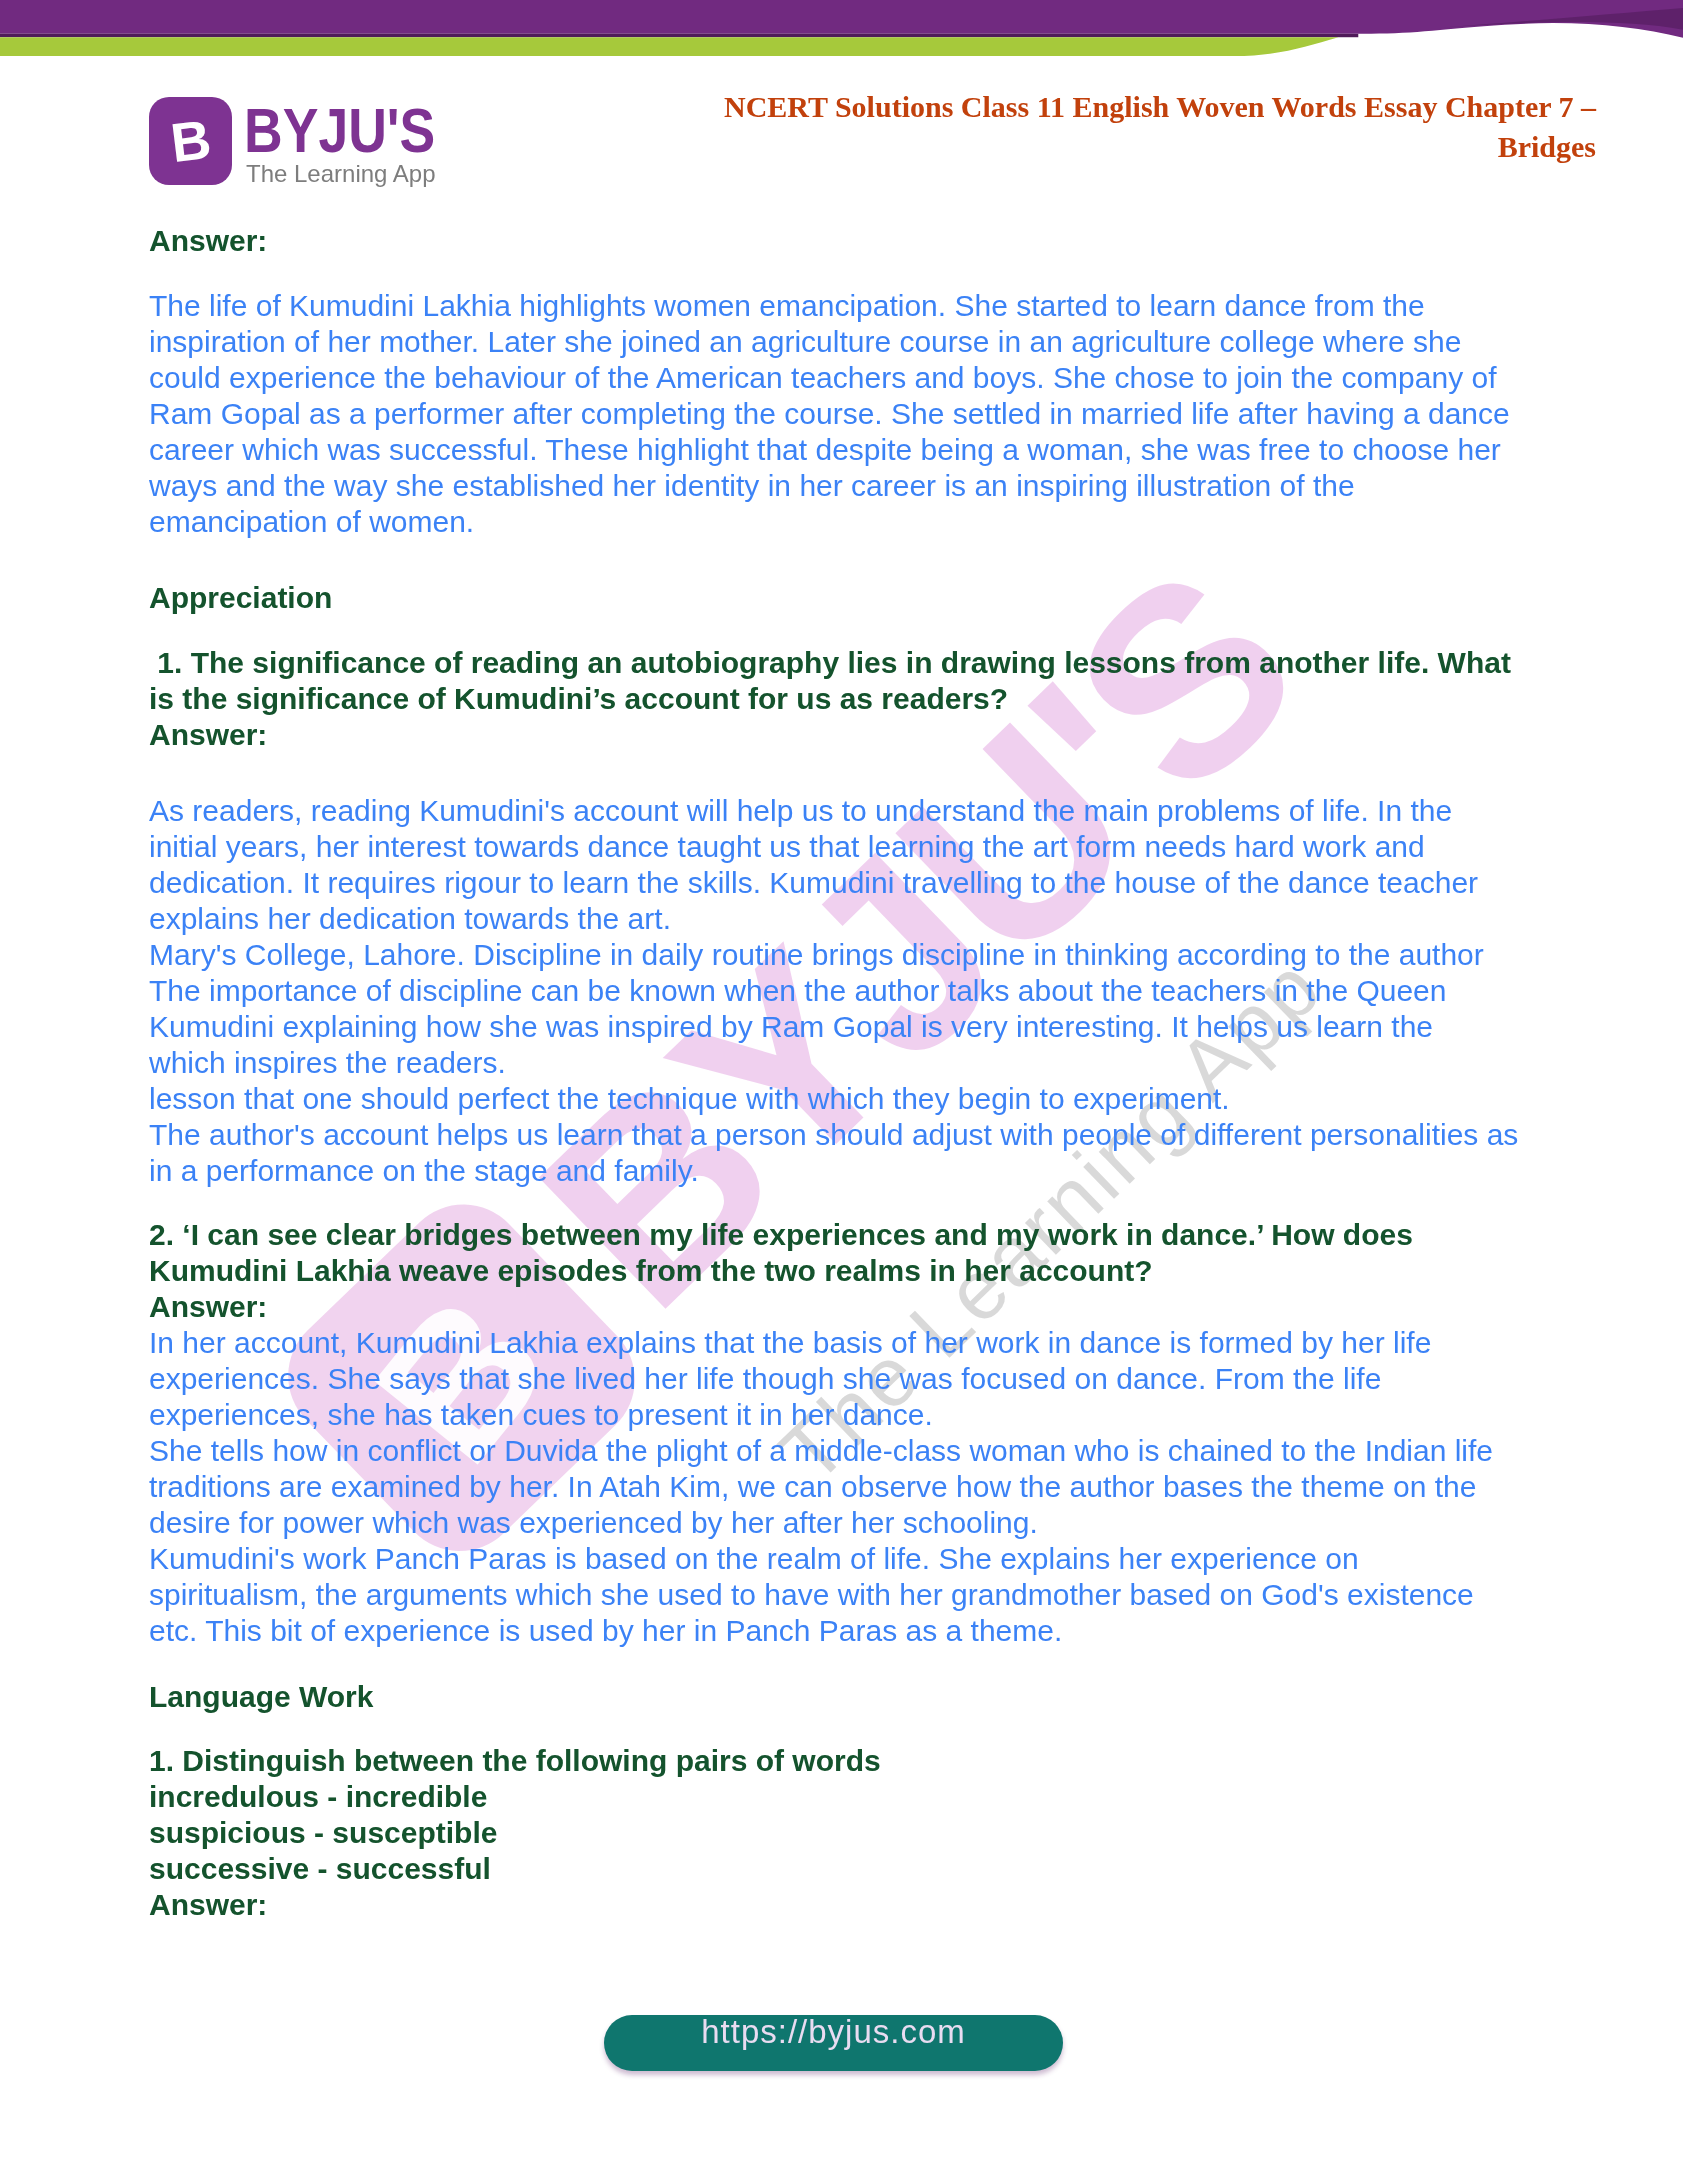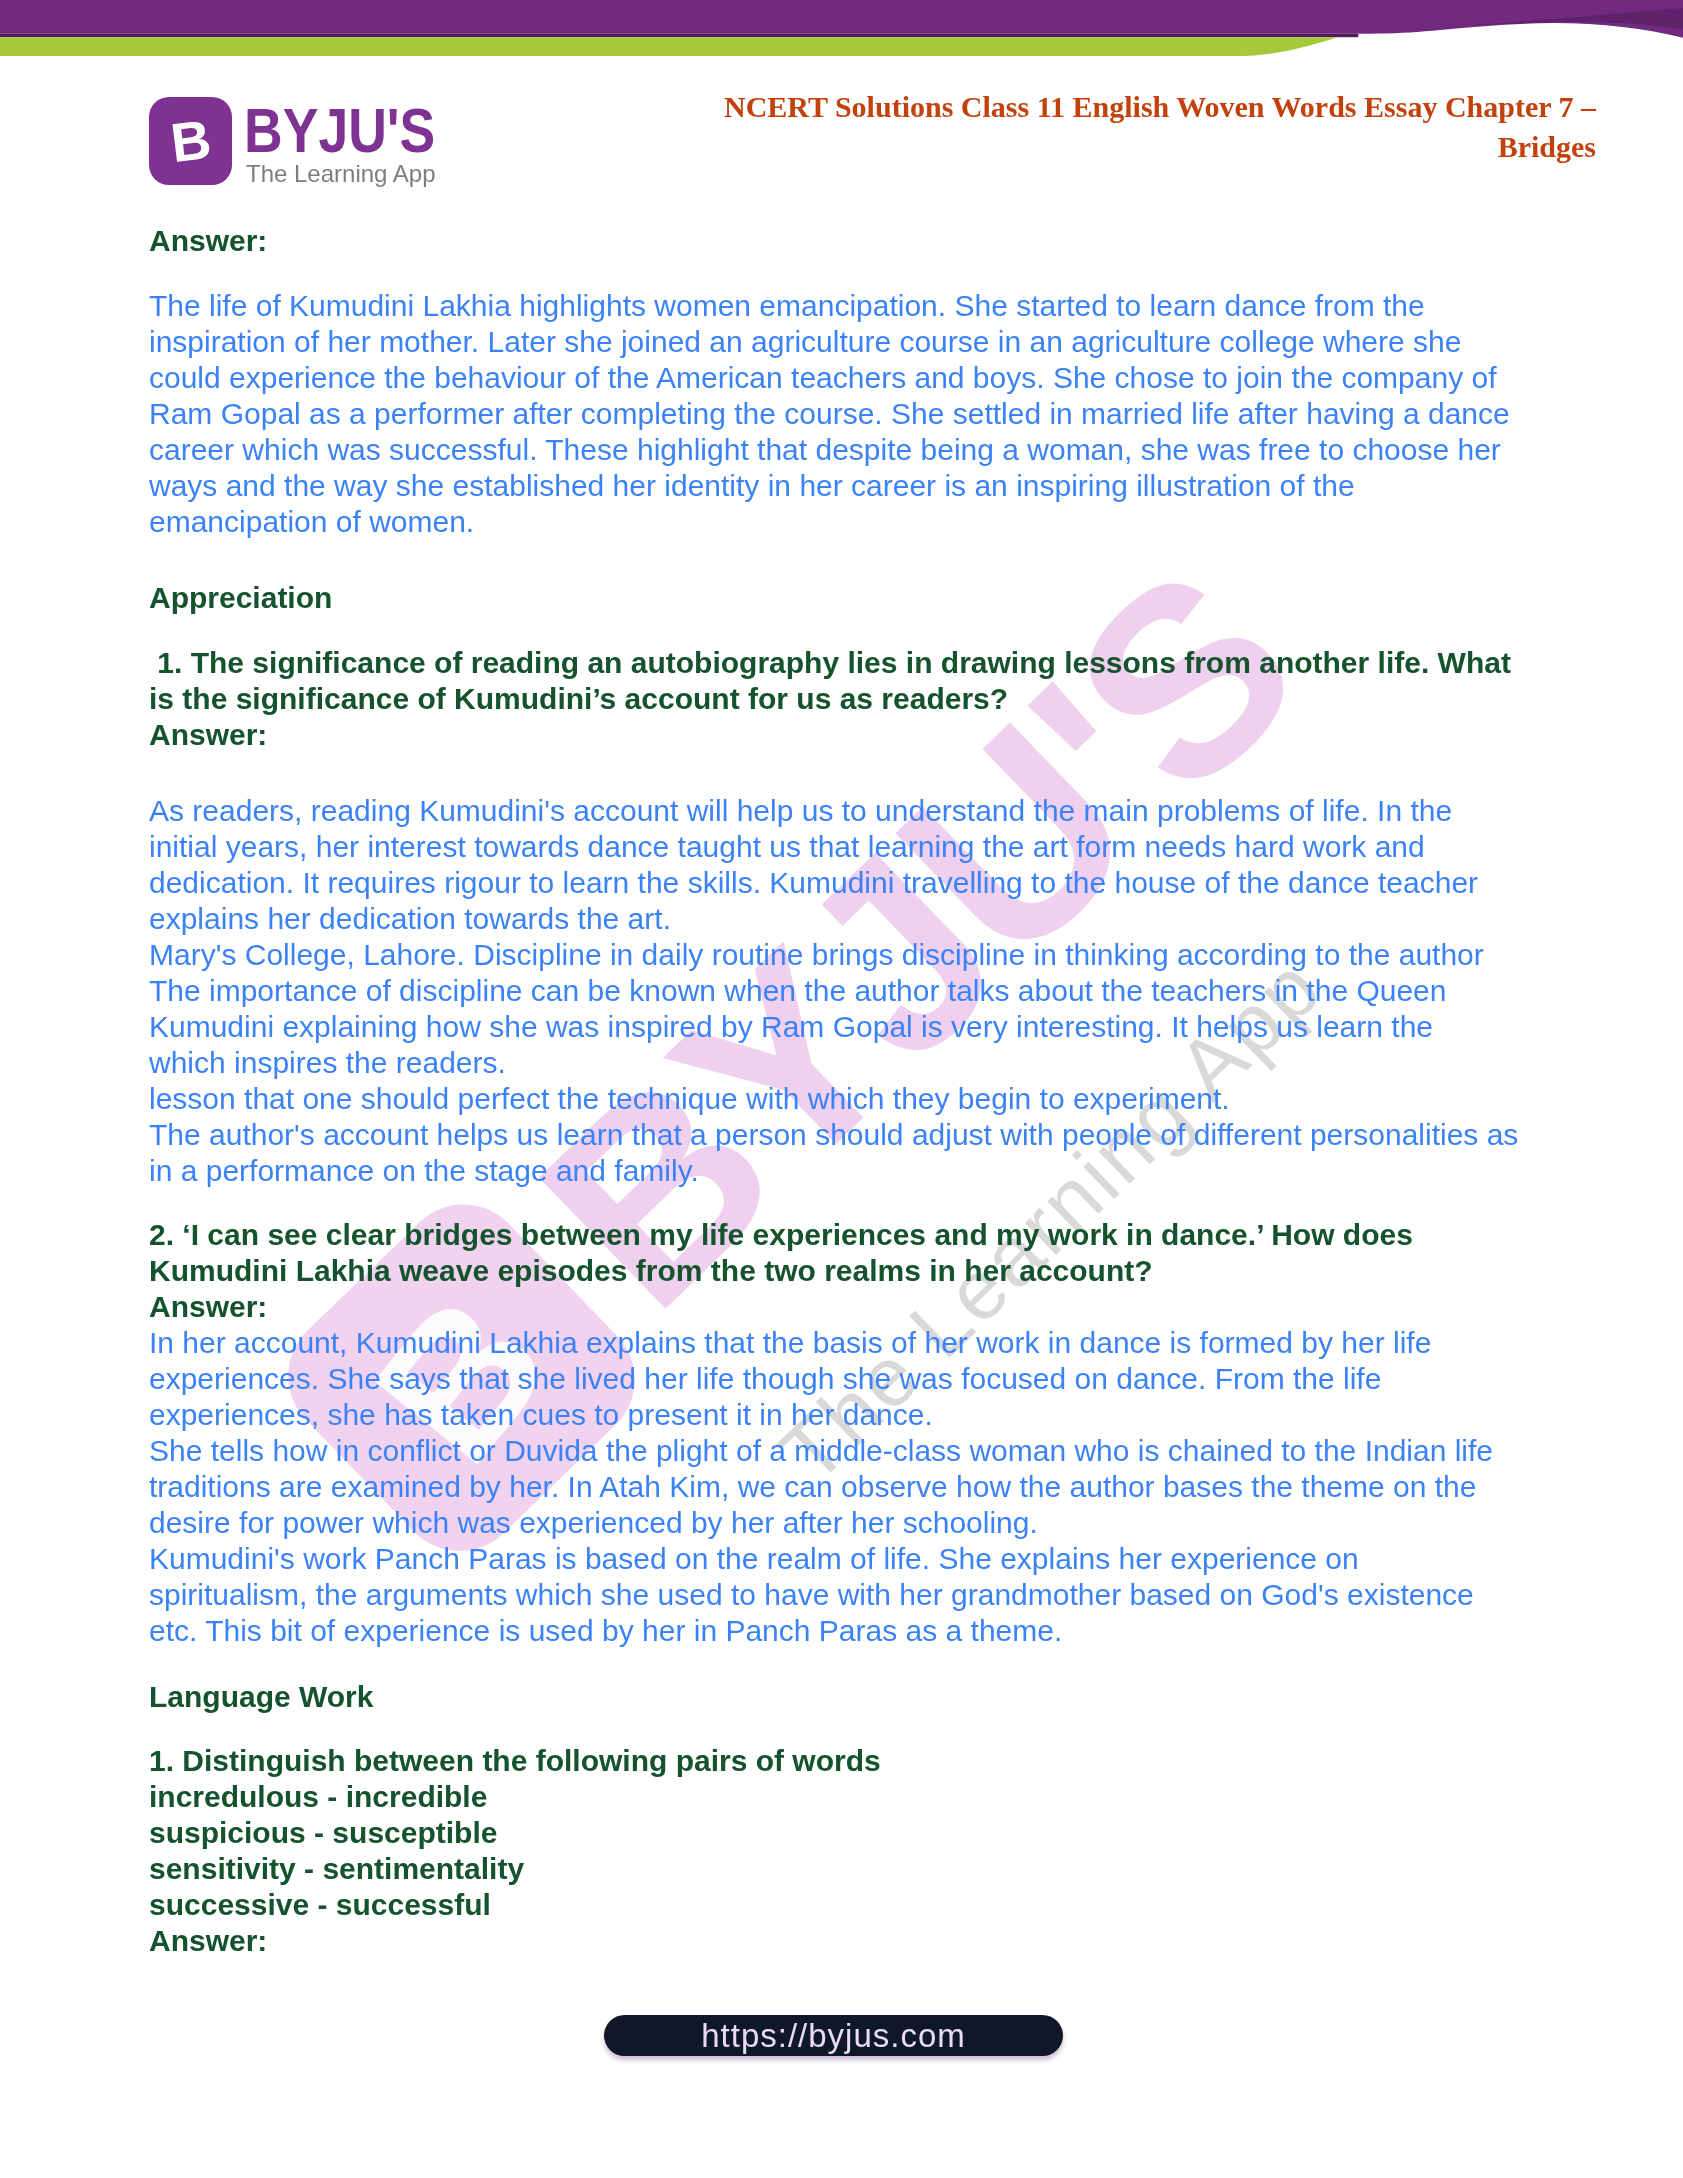--- a/index.html
+++ b/index.html
@@ -66,24 +66,24 @@
   }
   
   .content{
     position:absolute; left:149px; top:223px; width:1455px; z-index:2;
   }
   .block{font-size:30px; line-height:36px; color:#3b82f6;}
   .block.bold{font-weight:bold; color:#14532d;}
   .line{white-space:pre;}
   
   .footer-pill{
-    position:absolute; left:604px; top:2015px; width:459px; height:41px;
-    background:#0f172a; border-radius:29px; z-index:3;
+    position:absolute; left:604px; top:2015px; width:459px; height:56px;
+    background:#0f766e; border-radius:29px; z-index:3;
     box-shadow:0 4px 5px rgba(90,31,102,0.30);
-    display:flex; align-items:center; justify-content:center;
+    display:flex; justify-content:center;
     cursor:pointer;
   }
   .footer-url{
     color:#e9dcf1; font-size:33px; line-height:1; letter-spacing:1px;
   }
 </style>
 </head>
 <body>
 
 <div class="page">
@@ -170,21 +170,20 @@
         <div class="line">spiritualism, the arguments which she used to have with her grandmother based on God's existence</div>
         <div class="line">etc. This bit of experience is used by her in Panch Paras as a theme.</div>
       </div>
       <div class="block bold" style="margin-top: 30px;">
         <div class="line">Language Work</div>
       </div>
       <div class="block bold" style="margin-top: 28px;">
         <div class="line">1. Distinguish between the following pairs of words</div>
         <div class="line">incredulous - incredible</div>
         <div class="line">suspicious - susceptible</div>
-        <div class="line">sensitivity - sentimentality</div>
         <div class="line">successive - successful</div>
         <div class="line">Answer:</div>
       </div>
     </div>
 
   <div class="footer-pill">
     <span class="footer-url">https://byjus.com</span>
   </div>
 
 </div>

